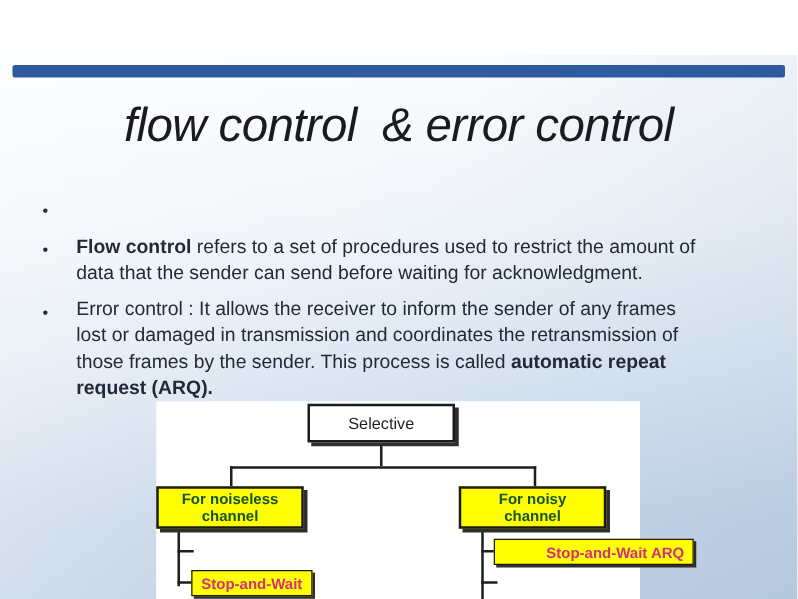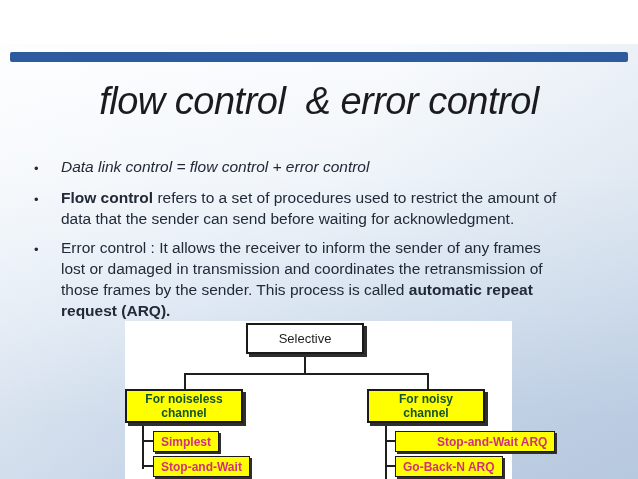--- a/index.html
+++ b/index.html
@@ -60,21 +60,20 @@
 <body>
 
 <div class="slide">
   <div class="top-bar"></div>
 
   <div class="title">flow control  &amp; error control</div>
 
   <div class="bullets" id="bullet-list">
       <div class="bullet">
         <span class="marker">•</span>
-        <div class="btext"><span style="font-style: italic;">Data link control = flow control + error control</span></div>
       </div>
       <div class="bullet">
         <span class="marker">•</span>
         <div class="btext"><span style="font-weight: 700;">Flow control</span><span> refers to a set of procedures used to restrict the amount of
 data that the sender can send before waiting for acknowledgment.</span></div>
       </div>
       <div class="bullet">
         <span class="marker">•</span>
         <div class="btext"><span style="font-weight: 400;">Error control :</span><span> It allows the receiver to inform the sender of any frames
 lost or damaged in transmission and coordinates the retransmission of
@@ -90,23 +89,21 @@
     <div class="line v-right"></div>
     <div class="line stem-left"></div>
     <div class="line stem-right"></div>
 
     <div class="node root-node">Selective</div>
     <div class="node branch-node branch-left">For noiseless
 channel</div>
     <div class="node branch-node branch-right">For noisy
 channel</div>
   <div class="tick" style="left: 17px; top: 119px; width: 13px;"></div>
-      <div class="leaf-node" style="left: 28px; top: 110px;">Simplest</div>
       <div class="tick" style="left: 17px; top: 144px; width: 13px;"></div>
       <div class="leaf-node" style="left: 28px; top: 135px;">Stop-and-Wait</div>
       <div class="tick" style="left: 260px; top: 119px; width: 13px;"></div>
       <div class="leaf-node" style="left: 270px; top: 110px; padding-left: 41px;">Stop-and-Wait ARQ</div>
       <div class="tick" style="left: 260px; top: 144px; width: 13px;"></div>
-      <div class="leaf-node" style="left: 270px; top: 135px;">Go-Back-N ARQ</div>
       <div class="tick" style="left: 260px; top: 169px; width: 13px;"></div>
       <div class="leaf-node" style="left: 270px; top: 160px;">Protocols Repeat ARQ</div>
     </div>
 </div>
 
 </body></html>

